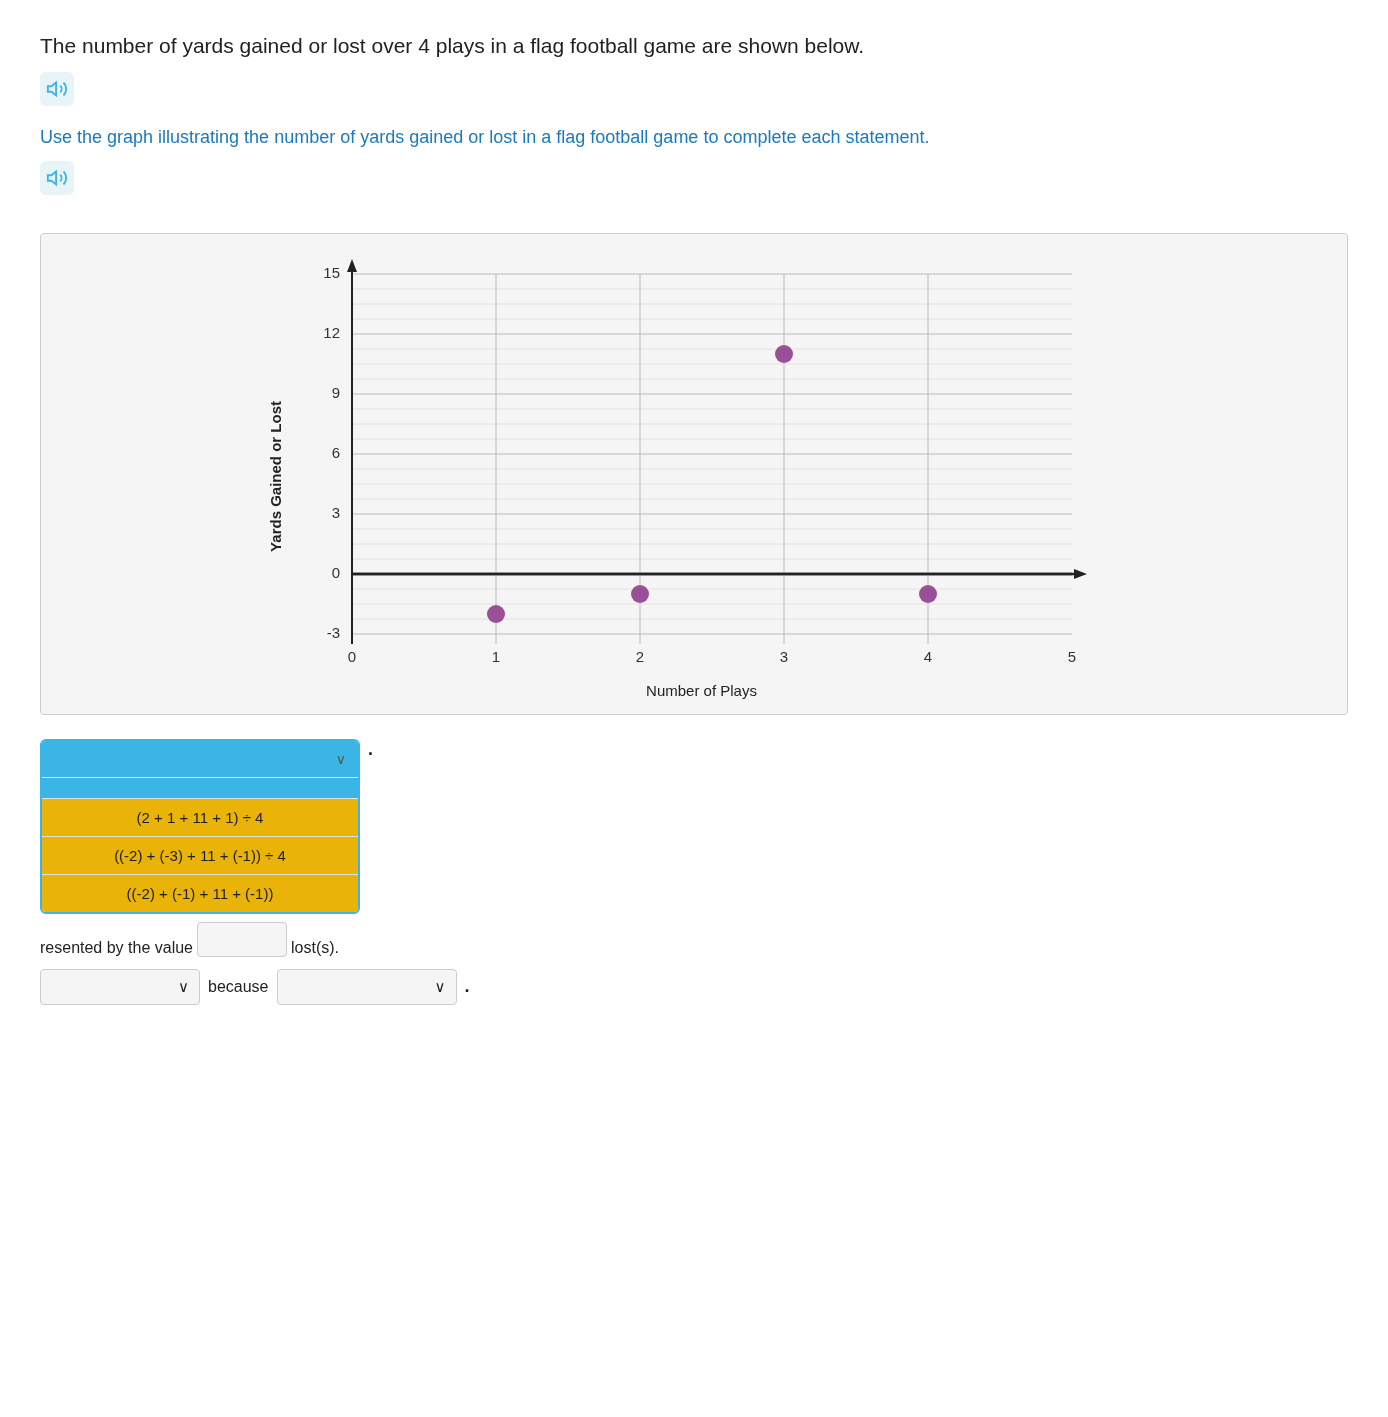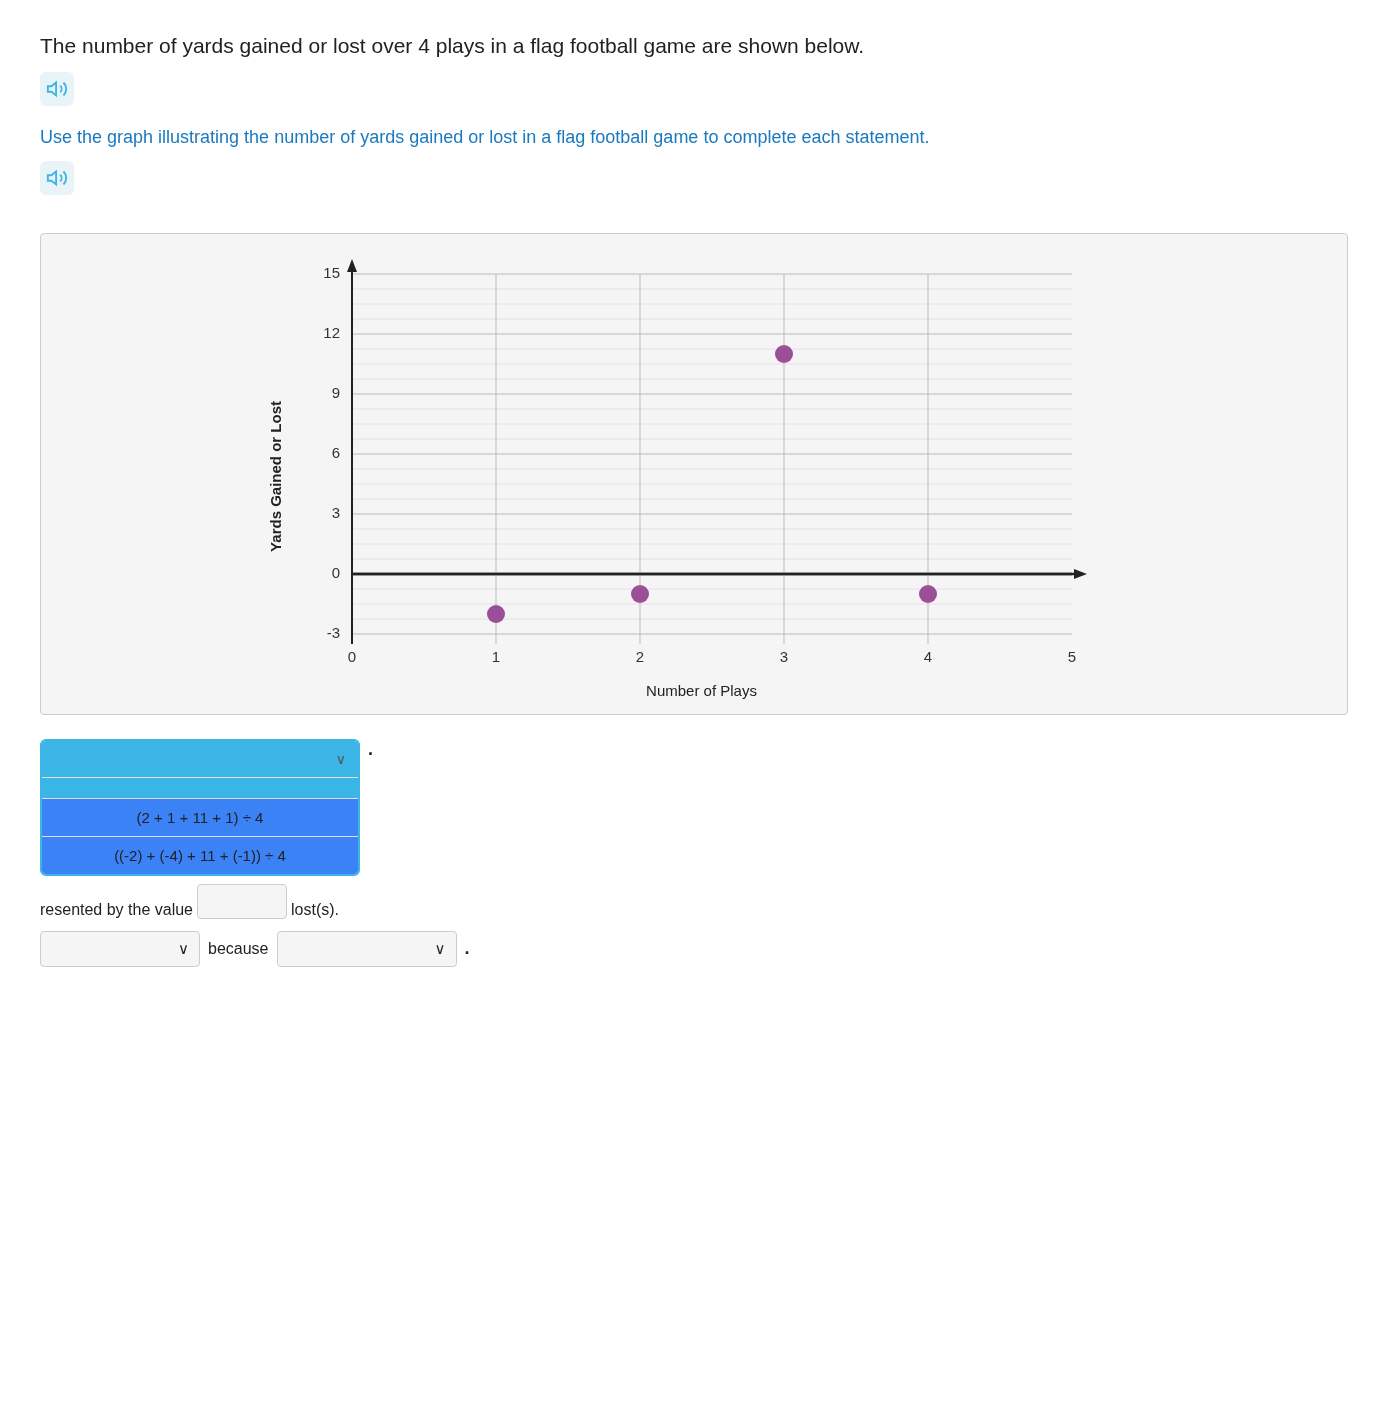--- a/index.html
+++ b/index.html
@@ -107,21 +107,21 @@
     .dropdown-chevron {
       color: #555;
       font-size: 14px;
     }
     .dropdown-option {
       padding: 10px 12px;
       text-align: center;
       font-size: 15px;
       border-bottom: 1px solid #e0e0e0;
       cursor: pointer;
-      background: #3b82f6;
+      background: #eab308;
     }
     .dropdown-option:last-child {
       border-bottom: none;
     }
     .dropdown-option.selected-highlight {
       background: #3ab5e6;
     }
     .after-dropdown {
       display: flex;
       align-items: flex-end;
@@ -284,21 +284,22 @@
   <div class="dropdown-area">
     <div class="dropdown-container">
 
       <div class="dropdown-selected-row" style="background:#3ab5e6;">
         <span class="dropdown-selected-text"></span>
         <span class="dropdown-chevron">∨</span>
       </div>
 
       <div class="dropdown-option selected-highlight"></div>
       <div class="dropdown-option">(2 + 1 + 11 + 1) ÷ 4</div>
-      <div class="dropdown-option">((-2) + (-4) + 11 + (-1)) ÷ 4</div>
+      <div class="dropdown-option">((-2) + (-3) + 11 + (-1)) ÷ 4</div>
+      <div class="dropdown-option">((-2) + (-1) + 11 + (-1))</div>
     </div>
 
     <span class="period-dot">.</span>
   </div>
 
   <div class="after-dropdown">
     <span>resented by the value</span>
     <input class="value-input" type="text" value="" placeholder="" style="">
     <span>lost(s).</span>
   </div>

